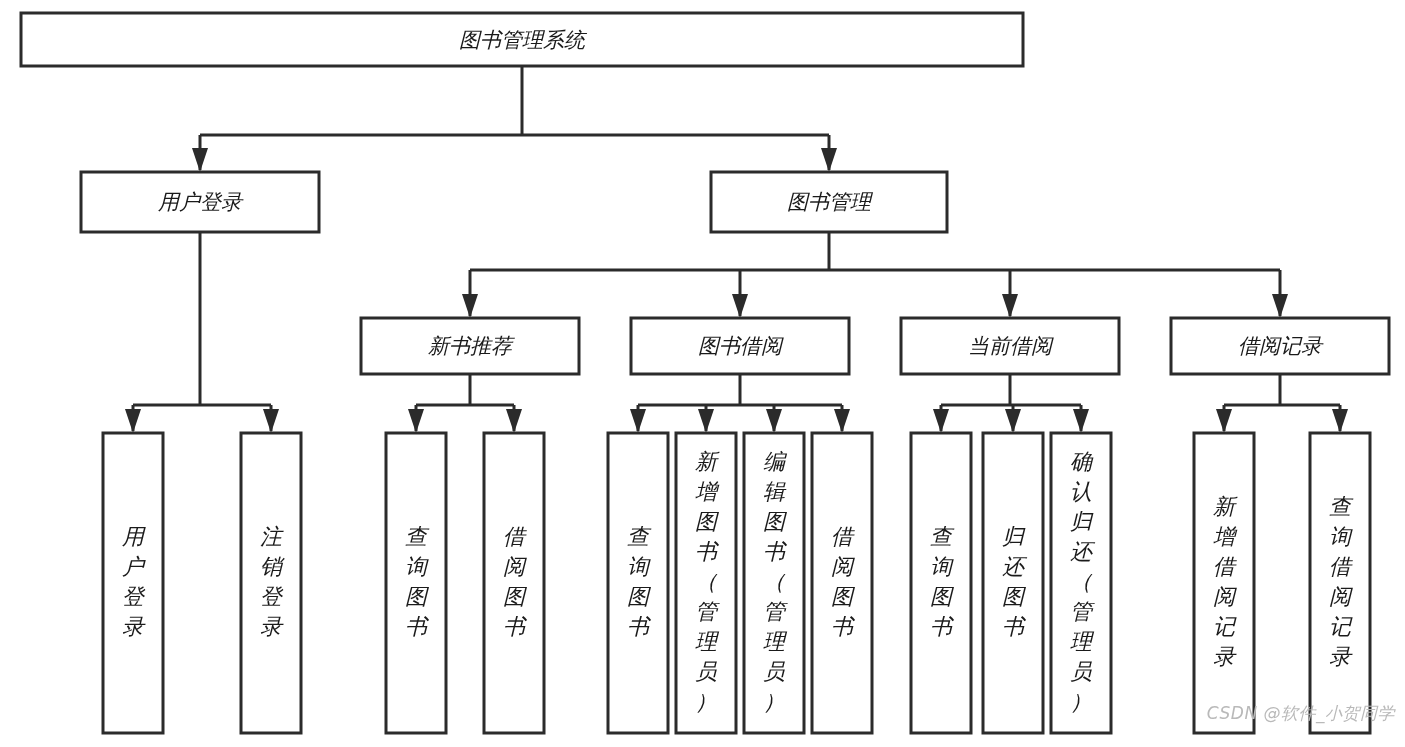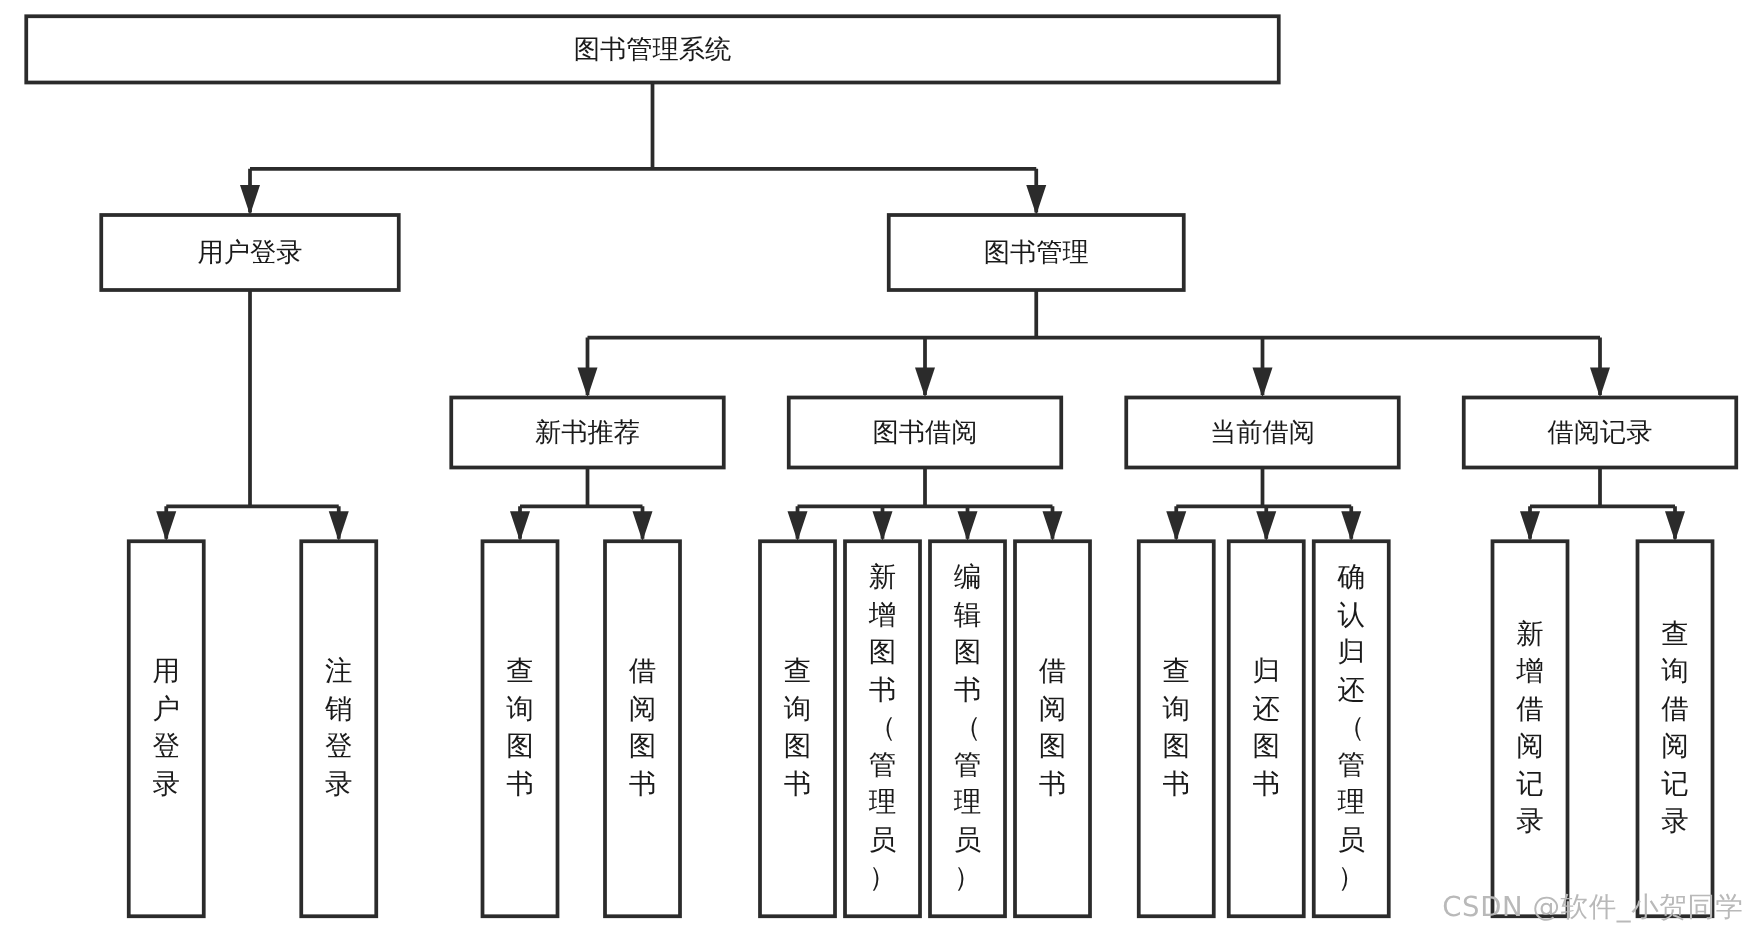--- a/index.html
+++ b/index.html
@@ -12,20 +12,21 @@
     width: 1405px;
     height: 747px;
     font-family: "DejaVu Sans", "Liberation Sans", sans-serif;
     overflow: hidden;
     position: relative;
   }
   #diagram-root {
     position: relative;
     width: 1405px;
     height: 747px;
+    font-style: italic;
   }
   svg.diagram {
     position: absolute;
     top: 0;
     left: 0;
     width: 1405px;
     height: 747px;
     display: block;
   }
   .node-box {
@@ -58,23 +59,23 @@
   .leaf-label-char {
     font-family: "DejaVu Sans", "Liberation Sans", sans-serif;
     font-size: 22px;
     fill: #1a1a1a;
     text-anchor: middle;
     dominant-baseline: middle;
   }
   .watermark {
     position: absolute;
     right: 10px;
-    bottom: 6px;
+    bottom: 22px;
     font-family: "DejaVu Sans", "Liberation Sans", sans-serif;
-    font-size: 22px;
+    font-size: 17px;
     color: #b9b9b9;
     white-space: nowrap;
     letter-spacing: 0.5px;
     user-select: none;
   }
 </style>
 </head>
 <body>
 
 <div id="diagram-root">

